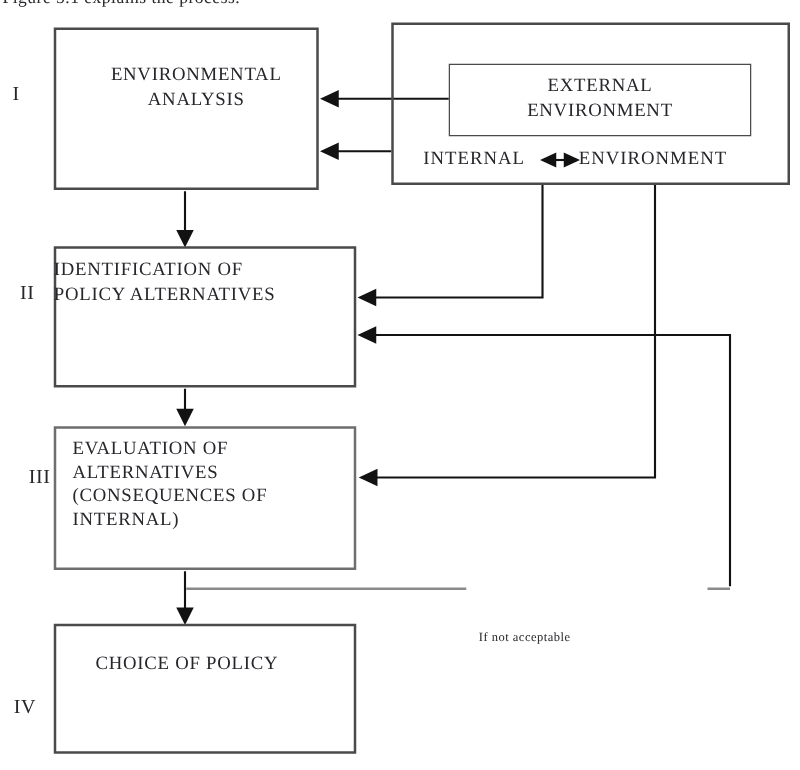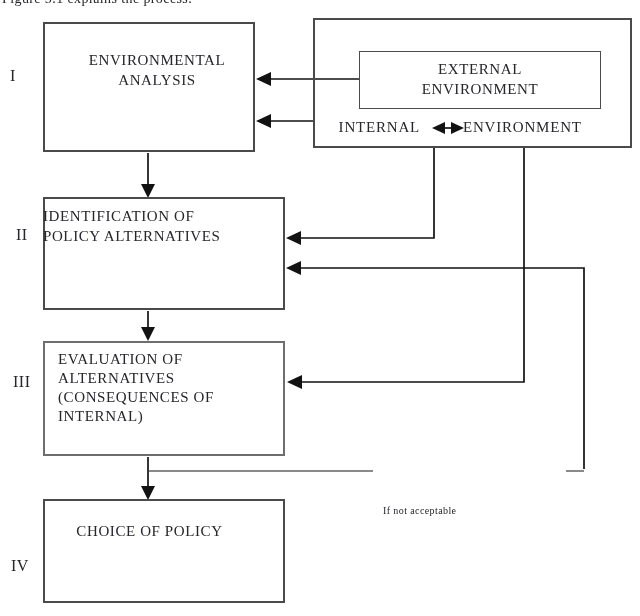--- a/index.html
+++ b/index.html
@@ -64,21 +64,21 @@
   #label-environment { left: 463px; top: 119px; width: 145px; text-align: left; position: absolute;
                        font-size: 15px; letter-spacing: 0.8px; }
 
   .numeral {
     position: absolute;
     font-size: 16px;
     letter-spacing: 0.5px;
   }
   #numeral-1 { left: 10px; top: 67px;  }
   #numeral-2 { left: 16px; top: 226px; }
-  #numeral-3 { left: 13px; top: 373px; }
+  #numeral-3 { left: 23px; top: 373px; }
   #numeral-4 { left: 11px; top: 533px; margin-top: 24px; }
 
   #label-feedback {
     position: absolute;
     left: 383px;
     top: 476px;
     font-size: 10px;
     letter-spacing: 0.4px;
     white-space: nowrap;
     margin-top: 29px;

